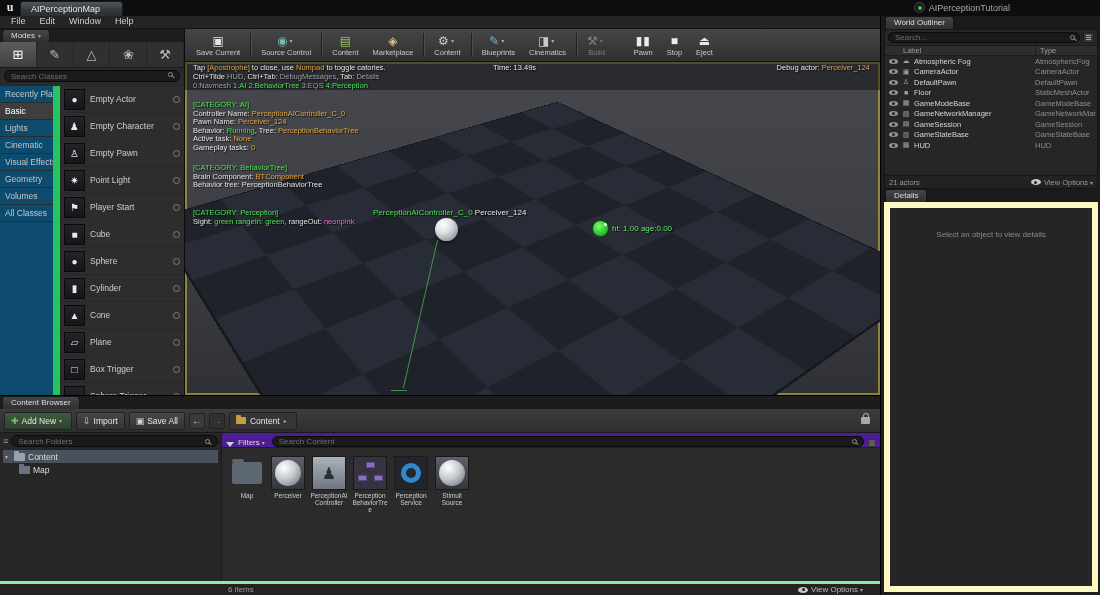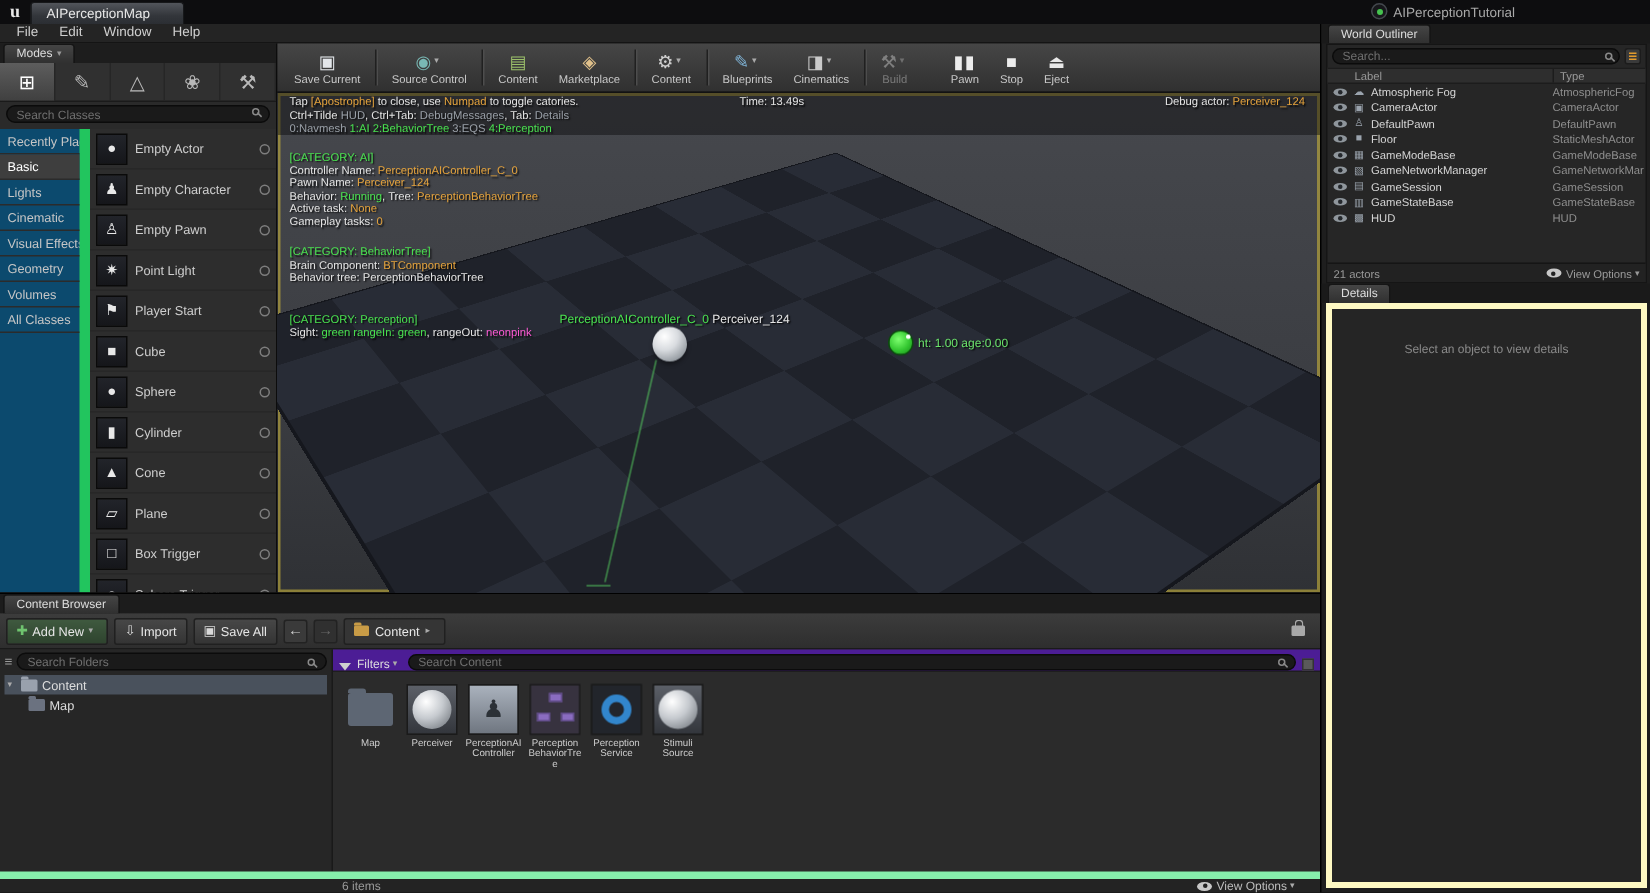--- a/index.html
+++ b/index.html
@@ -96,21 +96,21 @@
   .wo-eye{width:9px;height:5px;border-radius:50%;background:#8f969c;margin:0 3px 0 4px;position:relative;flex:none}
   .wo-eye::after{content:"";position:absolute;left:3px;top:1px;width:3px;height:3px;border-radius:50%;background:#24282c}
   .wo-ico{width:10px;text-align:center;font-size:7px;color:#9aa3ad;margin-right:3px;flex:none}
   .wo-label{flex:1;color:#d6d6d6;white-space:nowrap;overflow:hidden}
   .wo-type{width:62px;color:#8f8f8f;white-space:nowrap;overflow:hidden}
   .wo-footer{position:absolute;left:0;bottom:0;width:100%;height:13px;background:#222;border-top:1px solid #151515;display:flex;align-items:center;font-size:7.5px;color:#9a9a9a;padding:0 4px}
   .spacer{flex:1}
   .eyeico{width:10px;height:6px;border-radius:50%;background:#c8c8c8;position:relative;margin-right:3px}
   .eyeico::after{content:"";position:absolute;left:3.5px;top:1.5px;width:3px;height:3px;border-radius:50%;background:#222}
   .dt-tabbar{position:absolute;left:0;top:173px;width:100%;height:13px;background:#1a1a1a;display:flex;align-items:flex-end;padding-left:4px}
-  #details-body{position:absolute;left:3px;top:186px;width:214px;height:390px;background:#252525;border:4px solid #fef9c3;text-align:center;padding-top:22px;font-size:8px;color:#8a8a8a}
+  #details-body{position:absolute;left:3px;top:186px;width:214px;height:390px;background:#252525;border:6px solid #fef9c3;text-align:center;padding-top:22px;font-size:8px;color:#8a8a8a}
 
   
   #cb{position:absolute;left:0;top:395px;width:880px;height:200px;background:#2b2b2b;border-top:1px solid #000}
   .cb-tabbar{height:13px;background:#1c1c1c;display:flex;align-items:flex-end;padding-left:2px}
   .cb-toolbar{height:24px;background:linear-gradient(#3c3c3c,#2e2e2e);border-bottom:1px solid #1a1a1a;display:flex;align-items:center;padding:0 4px;gap:4px}
   .cb-btn{height:18px;display:flex;align-items:center;gap:3px;background:linear-gradient(#474747,#343434);border:1px solid #202020;border-radius:2px;padding:0 6px;font-size:8.5px;color:#e6e6e6;white-space:nowrap}
   .addnew{background:linear-gradient(#3f5a3f,#2e432e)}
   .gi{color:#6fc46f;font-weight:bold;font-size:9px}
   .wi{color:#d8d8d8;font-size:9px}
   .nav-arrow{width:16px;height:16px;display:flex;align-items:center;justify-content:center;font-size:10px;color:#d0d0d0;background:#3a3a3a;border:1px solid #222;border-radius:2px}
@@ -148,21 +148,21 @@
   .foldbig{width:30px;height:22px;background:#5d6673;border-radius:2px;position:relative}
   .foldbig::before{content:"";position:absolute;top:-3px;left:0;width:12px;height:3px;background:inherit;border-radius:2px 2px 0 0}
   .th-sphere{background:linear-gradient(#5c6068,#33363c)}
   .ball{width:26px;height:26px;border-radius:50%;background:radial-gradient(circle at 35% 30%,#fff,#c6cacf 45%,#878c92 80%,#63676c)}
   .th-controller{background:linear-gradient(#aab2bd,#6f7680);color:#2c3137;font-size:16px}
   .th-bt{background:#37323f}
   .bnode{position:absolute;width:9px;height:6px;background:#8a6cc0;border:1px solid #5e4a85}
   .n1{top:5px;left:12px}.n2{top:18px;left:4px}.n3{top:18px;left:20px}
   .th-service{background:#22252b}
   .ring{width:20px;height:20px;border-radius:50%;border:5px solid #3286cc}
-  .cb-footer{position:absolute;left:0;bottom:0;width:100%;height:14px;background:#232323;border-top:5px solid #86efac;display:flex;align-items:center;font-size:8px;color:#9a9a9a}
+  .cb-footer{position:absolute;left:0;bottom:0;width:100%;height:14px;background:#232323;border-top:3px solid #86efac;display:flex;align-items:center;font-size:8px;color:#9a9a9a}
   .items-count{margin-left:228px}
   .viewopts{display:flex;align-items:center;margin-right:14px;color:#bdbdbd}
 </style>
 </head>
 <body>
 
 <div id="app">
 
   <div id="titlebar">
     <div class="ue-logo">u</div>

